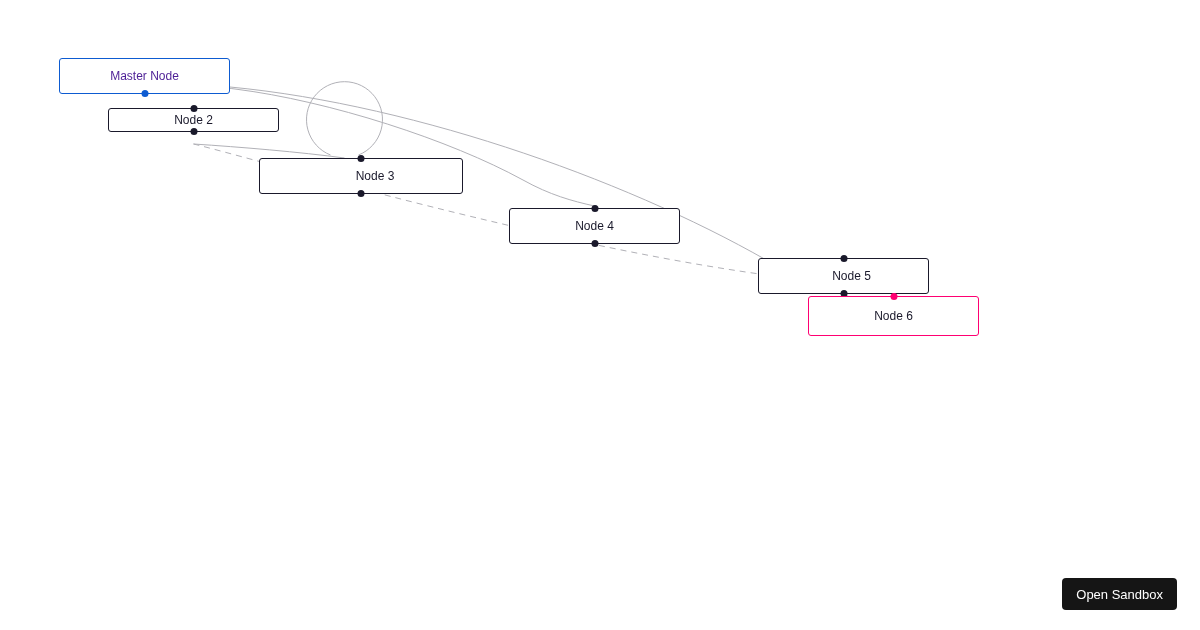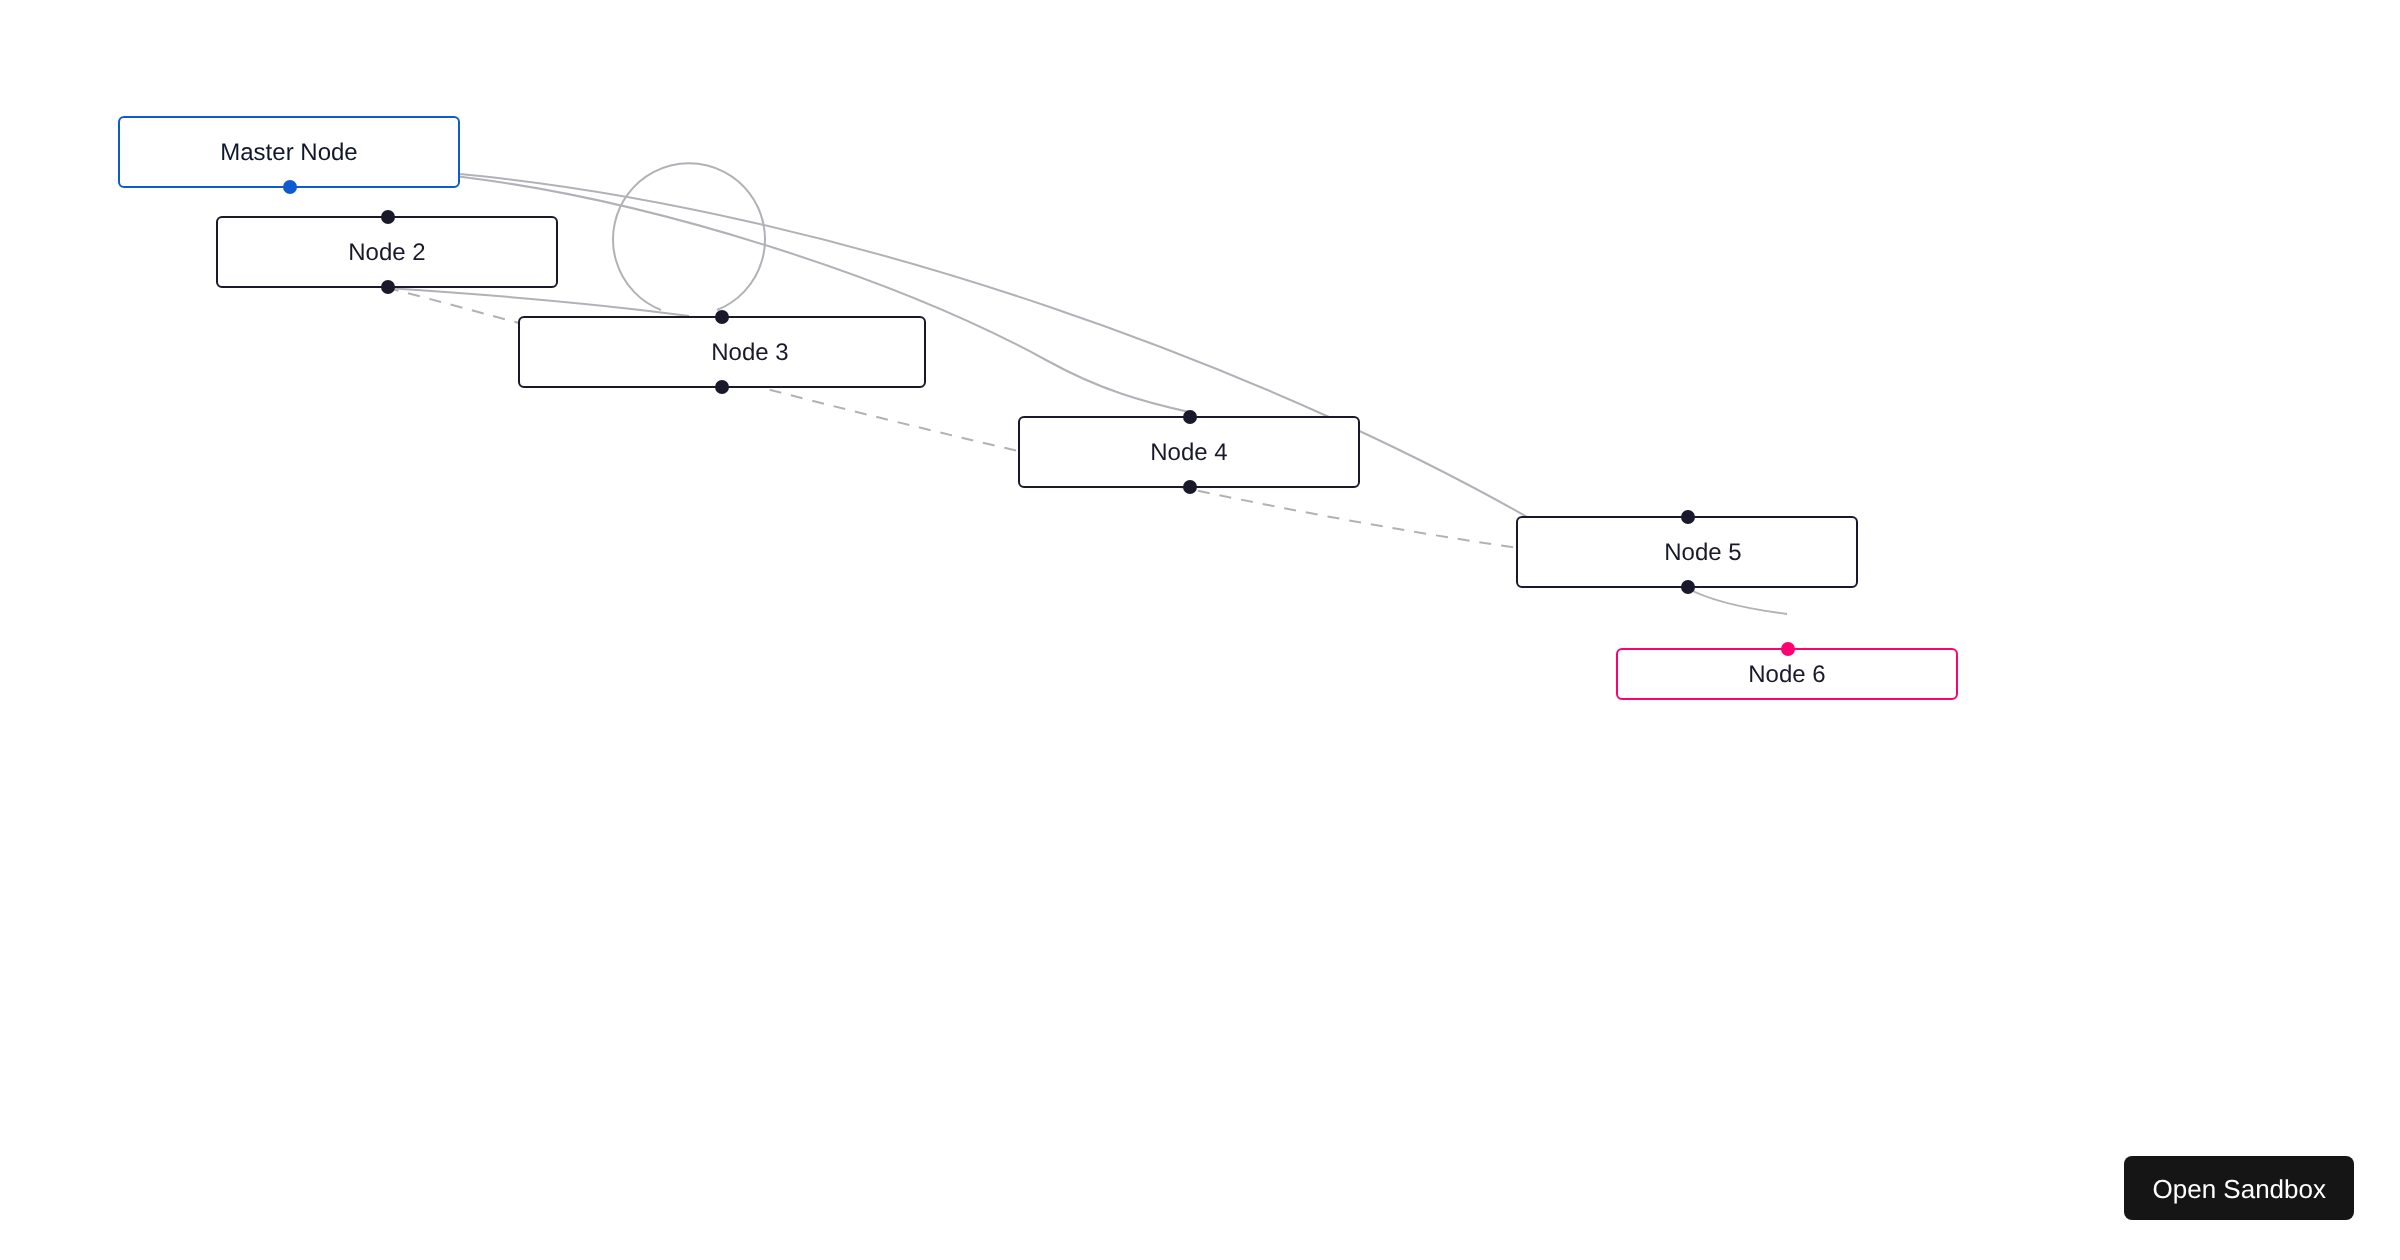--- a/index.html
+++ b/index.html
@@ -81,43 +81,43 @@
 <div class="frame">
   <svg class="edges-layer" xmlns="http://www.w3.org/2000/svg">
       <path d="M 144.5 94 C 190 88 215 86 235 89 C 330 101 450 140 523 180 C 550 195 572 201 594.5 206" stroke="#b1b1b7"></path>
       <path d="M 144.5 94 C 185 87 208 84 230 87 C 420 105 640 185 780 268" stroke="#b1b1b7"></path>
       <path d="M 193.5 144 C 240 147 300 152 344.5 158" stroke="#b1b1b7"></path>
       <path d="M 193.5 144 C 260 160 560 250 790 278" stroke="#b1b1b7" stroke-dasharray="6,5"></path>
       <path d="M 843.5 294 C 856 301 878 305 893.5 307" stroke="#b1b1b7"></path>
       <path d="M 330.5 155 A 38 38 0 1 1 358.5 155" stroke="#b1b1b7"></path>
     </svg>
   <div class="nodes-layer">
-      <div class="flow-node" style="left: 59px; top: 58px; width: 171px; height: 36px; border-color: rgb(13, 91, 209); border-width: 1.5px; color: #0f172a;">
+      <div class="flow-node" style="left: 59px; top: 58px; width: 171px; height: 36px; border-color: rgb(13, 91, 209); border-width: 1.5px; color: #4c1d95;">
         <span class="node-label">Master Node</span>
         <span class="handle bottom" style="background: rgb(13, 91, 209);"></span>
       </div>
-      <div class="flow-node" style="left: 108px; top: 108px; width: 171px; height: 36px; border-color: rgb(26, 25, 43); border-width: 1px; color: rgb(26, 25, 43);">
+      <div class="flow-node" style="left: 108px; top: 108px; width: 171px; height: 24px; border-color: rgb(26, 25, 43); border-width: 1px; color: rgb(26, 25, 43);">
         <span class="node-label">Node 2</span>
         <span class="handle top" style="background: rgb(26, 25, 43);"></span>
         <span class="handle bottom" style="background: rgb(26, 25, 43);"></span>
       </div>
       <div class="flow-node" style="left: 259px; top: 158px; width: 204px; height: 36px; border-color: rgb(26, 25, 43); border-width: 1px; color: rgb(26, 25, 43); padding-left: 28px;">
         <span class="node-label">Node 3</span>
         <span class="handle top" style="background: rgb(26, 25, 43);"></span>
         <span class="handle bottom" style="background: rgb(26, 25, 43);"></span>
       </div>
       <div class="flow-node" style="left: 509px; top: 208px; width: 171px; height: 36px; border-color: rgb(26, 25, 43); border-width: 1px; color: rgb(26, 25, 43);">
         <span class="node-label">Node 4</span>
         <span class="handle top" style="background: rgb(26, 25, 43);"></span>
         <span class="handle bottom" style="background: rgb(26, 25, 43);"></span>
       </div>
       <div class="flow-node" style="left: 758px; top: 258px; width: 171px; height: 36px; border-color: rgb(26, 25, 43); border-width: 1px; color: rgb(26, 25, 43); padding-left: 16px;">
         <span class="node-label">Node 5</span>
         <span class="handle top" style="background: rgb(26, 25, 43);"></span>
         <span class="handle bottom" style="background: rgb(26, 25, 43);"></span>
       </div>
-      <div class="flow-node" style="left: 808px; top: 324px; width: 171px; height: 26px; border-color: rgb(255, 0, 114); border-width: 1px; color: rgb(26, 25, 43);">
+      <div class="flow-node" style="left: 808px; top: 296px; width: 171px; height: 40px; border-color: rgb(255, 0, 114); border-width: 1px; color: rgb(26, 25, 43);">
         <span class="node-label">Node 6</span>
         <span class="handle top" style="background: rgb(255, 0, 114);"></span>
       </div>
     </div>
   <button class="open-sandbox" style="background: rgb(21, 21, 21); color: rgb(255, 255, 255); margin-top: 12px;">Open Sandbox</button>
 </div>
 
 </body></html>

